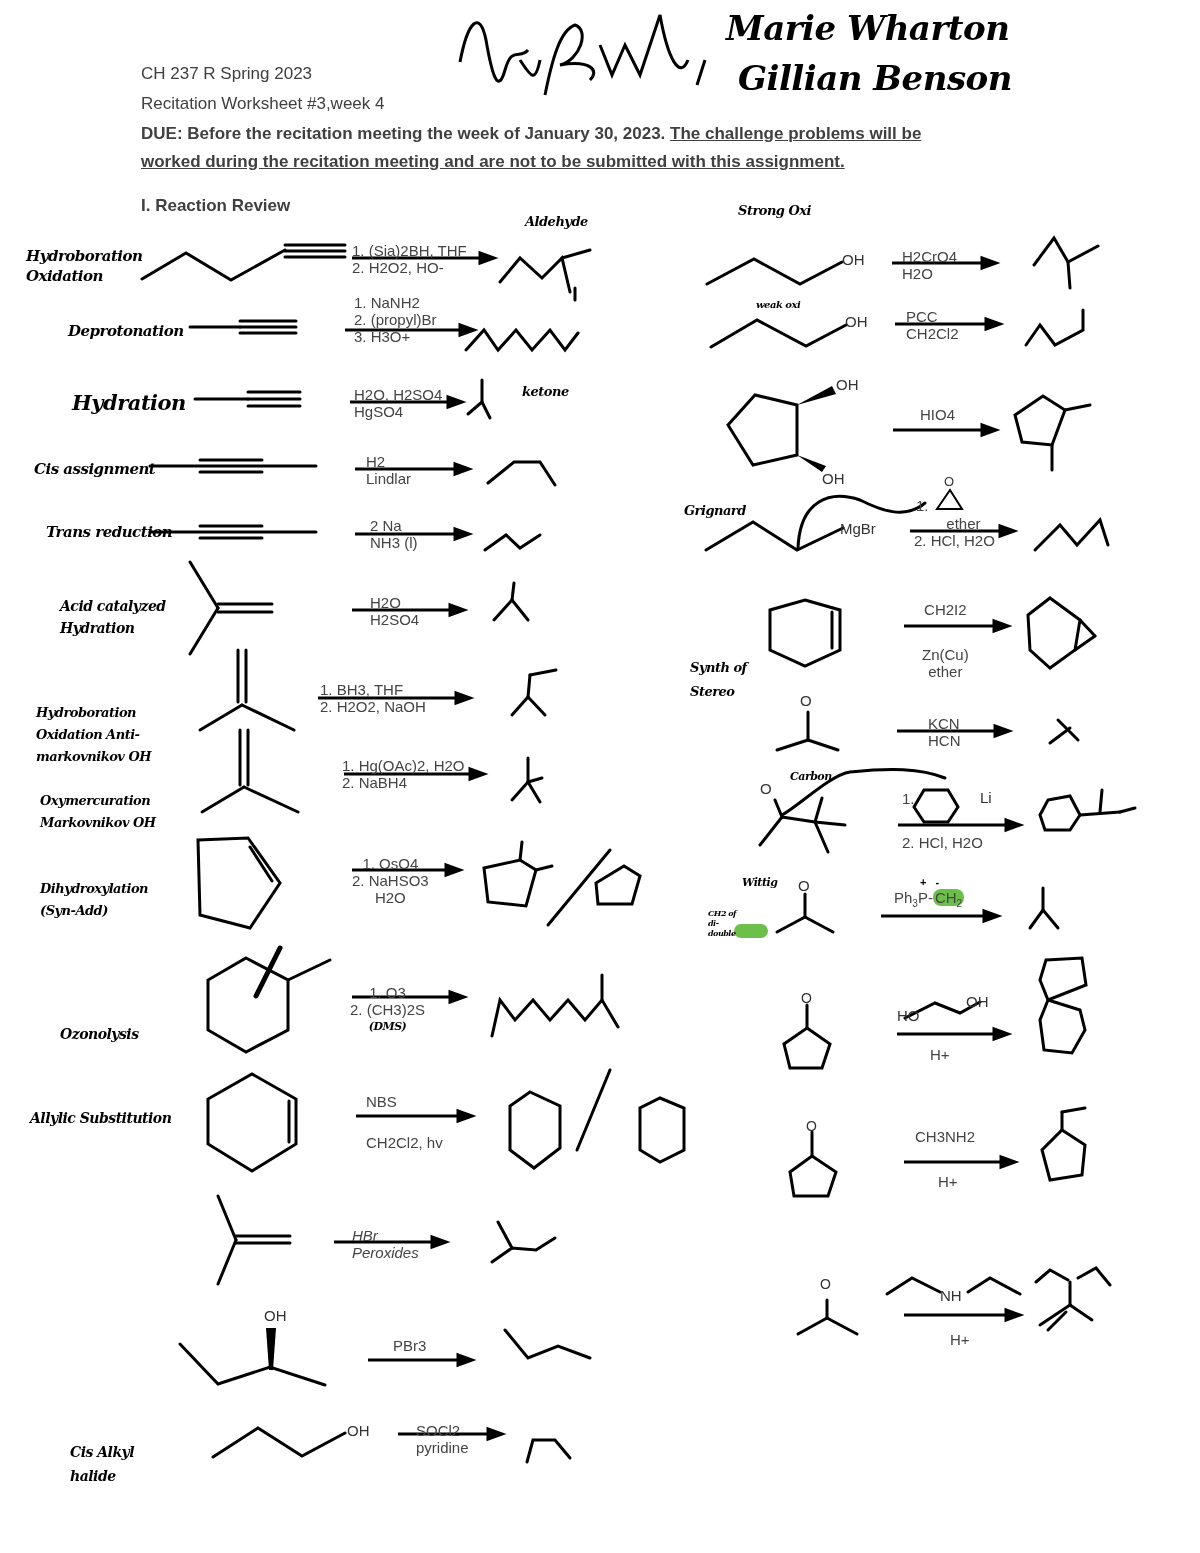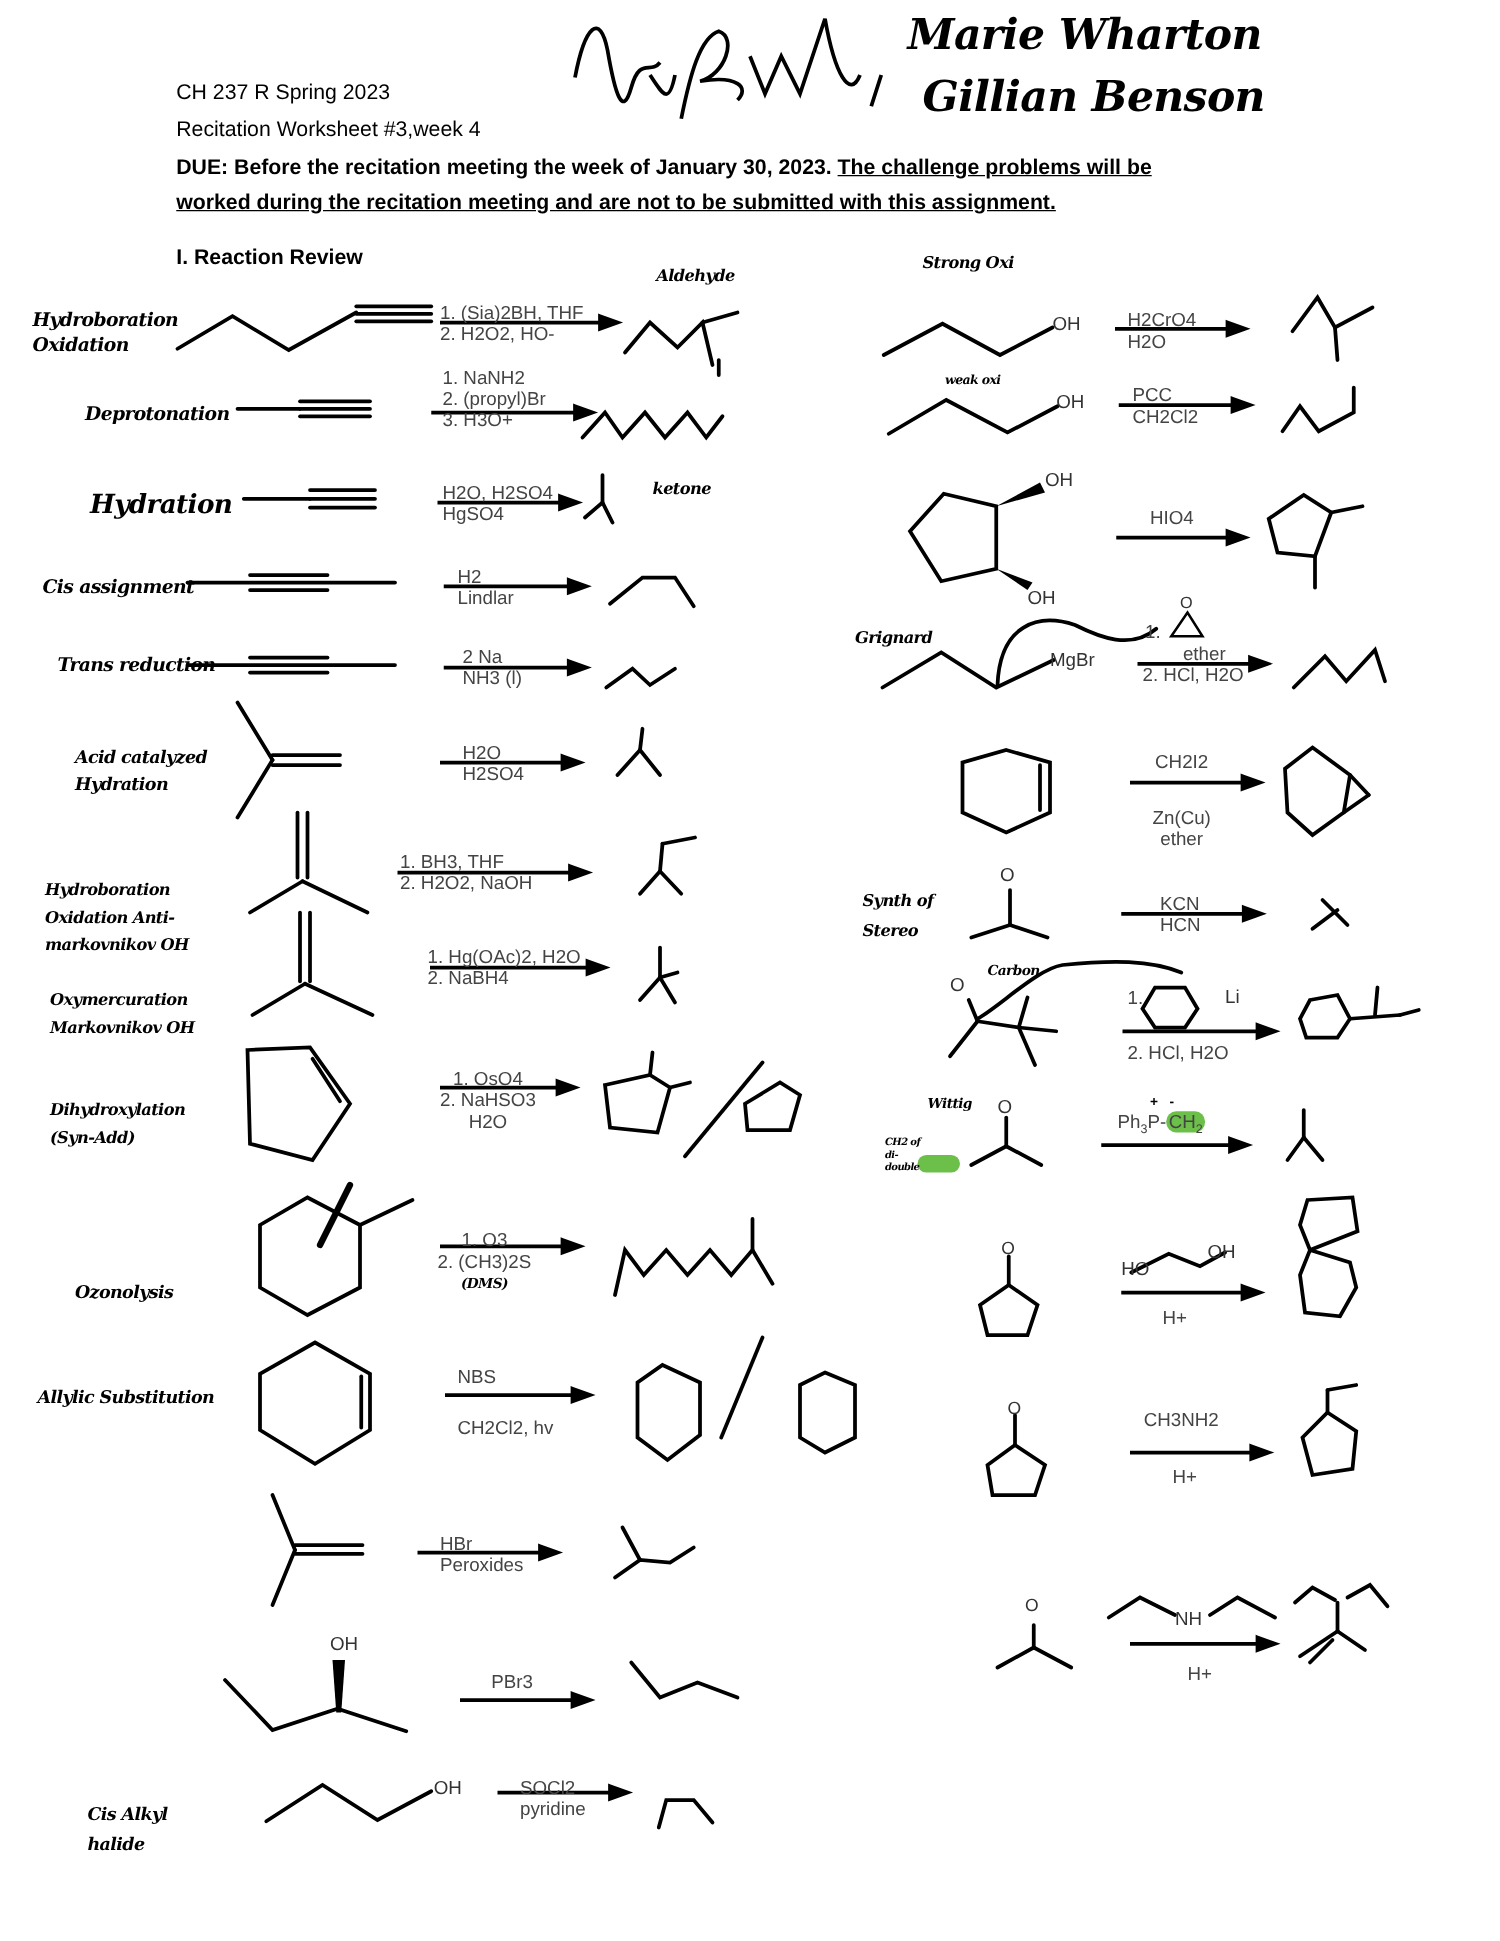--- a/index.html
+++ b/index.html
@@ -1,18 +1,18 @@
 <!DOCTYPE html>
 <html><head>
 <meta charset="utf-8">
 <style>
   html, body { margin:0; padding:0; background:#ffffff; }
   body { width:1200px; height:1553px; position:relative; overflow:hidden; font-family:"Liberation Sans", sans-serif; color:#000; }
   .abs { position:absolute; }
-  .hdr { font-family:"Liberation Sans", sans-serif; font-size:17px; color:#000000; white-space:nowrap; }
+  .hdr { font-family:"Liberation Sans", sans-serif; font-size:17px; color:#404040; white-space:nowrap; }
   .hdr.bold { font-weight:bold; }
   .u { text-decoration:underline; }
   .hand { font-family:"DejaVu Serif", serif; font-style:italic; font-weight:bold; color:#000; white-space:nowrap; letter-spacing:-0.5px; }
   .reag { font-family:"Liberation Sans", sans-serif; font-size:15px; color:#444; white-space:nowrap; line-height:17px; }
   .reag sub { font-size:10px; }
   .atom { font-family:"Liberation Sans", sans-serif; font-size:15px; color:#333; white-space:nowrap; }
   svg { position:absolute; left:0; top:0; }
   .hl { background:#6cc04a; border-radius:8px; padding:0 2px; }
 </style>
 </head>
@@ -321,36 +321,36 @@
     <div>2. NaHSO3</div>
     <div>H2O</div>
 </div>
 <div class="abs reag" style="left:350px;top:984px;text-align:center;">
   <div>1. O3</div>
     <div>2. (CH3)2S</div>
     <div class="hand" style="font-size:11px;color:#000;">(DMS)</div>
 </div>
 <div class="abs reag" style="left:366px;top:1093px;">NBS</div>
 <div class="abs reag" style="left:366px;top:1134px;">CH2Cl2, hv</div>
-<div class="abs reag" style="left:352px;top:1227px;">
+<div class="abs reag" style="left:352px;top:1227px;font-style:italic;">
   <div>HBr</div>
     <div>Peroxides</div>
 </div>
 <div class="abs reag" style="left:393px;top:1337px;">PBr3</div>
 <div class="abs reag" style="left:416px;top:1422px;">
   <div>SOCl2</div>
     <div>pyridine</div>
 </div>
 <div class="abs atom" style="left:264px;top:1307px;">OH</div>
 <div class="abs atom" style="left:347px;top:1422px;">OH</div>
 
 <div class="abs hand" style="left:738px;top:203px;font-size:13px;">Strong Oxi</div>
 <div class="abs hand" style="left:756px;top:299px;font-size:10px;">weak oxi</div>
 <div class="abs hand" style="left:684px;top:503px;font-size:13px;">Grignard</div>
-<div class="abs hand" style="left:690px;top:710px;font-size:13px;width:60px;white-space:normal;line-height:24px;">Synth of Stereo</div>
+<div class="abs hand" style="left:690px;top:656px;font-size:13px;width:60px;white-space:normal;line-height:24px;">Synth of Stereo</div>
 <div class="abs hand" style="left:790px;top:770px;font-size:11px;">Carbon</div>
 <div class="abs hand" style="left:742px;top:876px;font-size:11px;">Wittig</div>
 <div class="abs hand" style="left:708px;top:908px;font-size:8px;width:40px;white-space:normal;line-height:10px;">CH2 of di- double</div>
 
 <div class="abs atom" style="left:842px;top:251px;">OH</div>
 <div class="abs atom" style="left:845px;top:313px;">OH</div>
 <div class="abs atom" style="left:836px;top:376px;">OH</div>
 <div class="abs atom" style="left:822px;top:470px;">OH</div>
 <div class="abs atom" style="left:840px;top:520px;">MgBr</div>
 <div class="abs atom" style="left:944px;top:474px;font-size:13px;">O</div>

